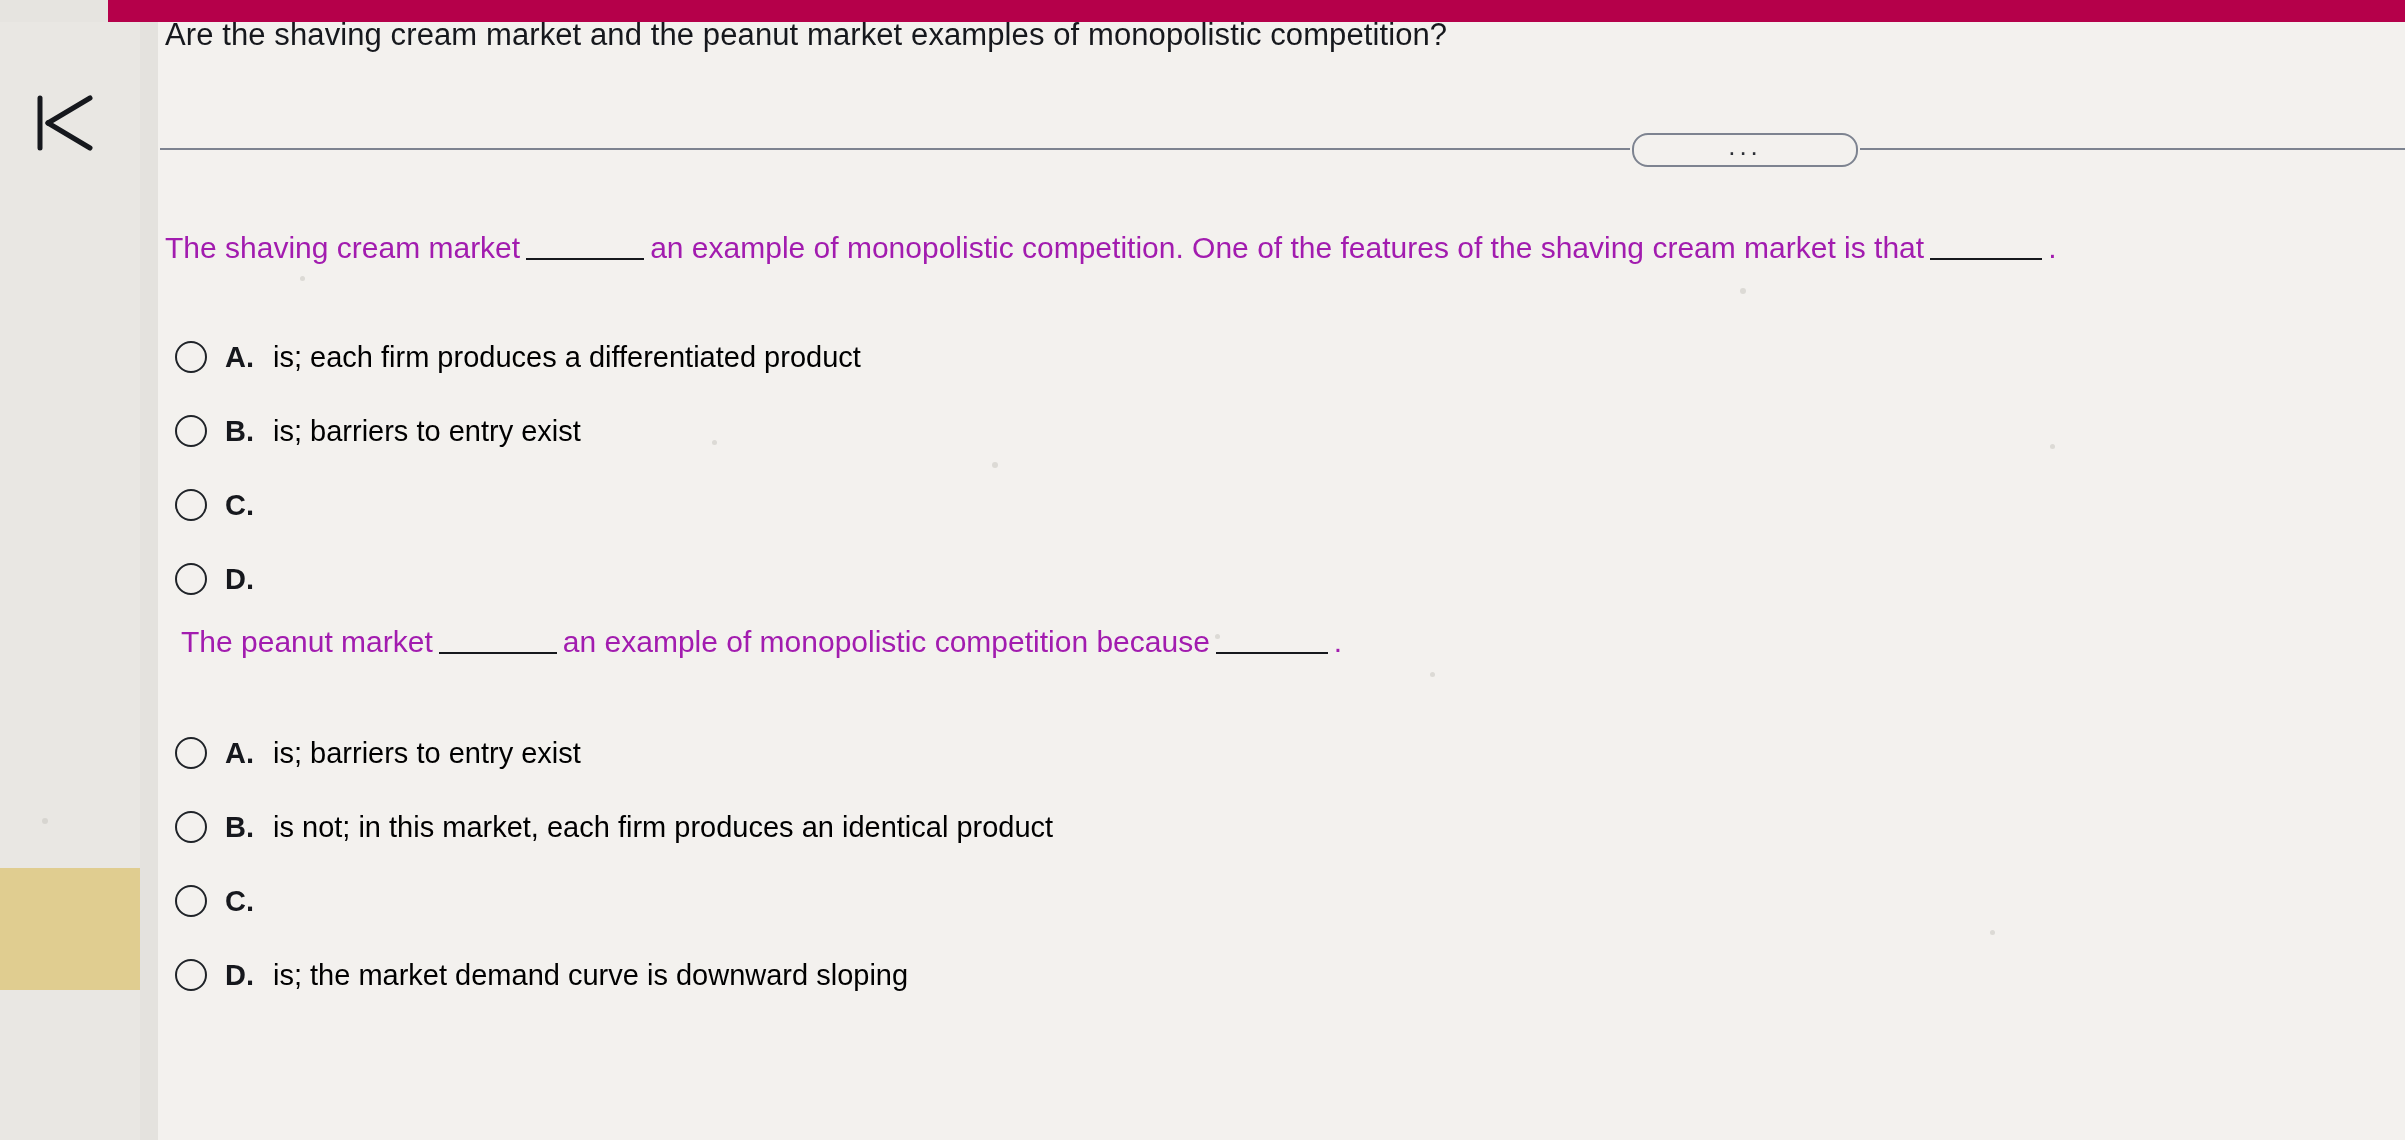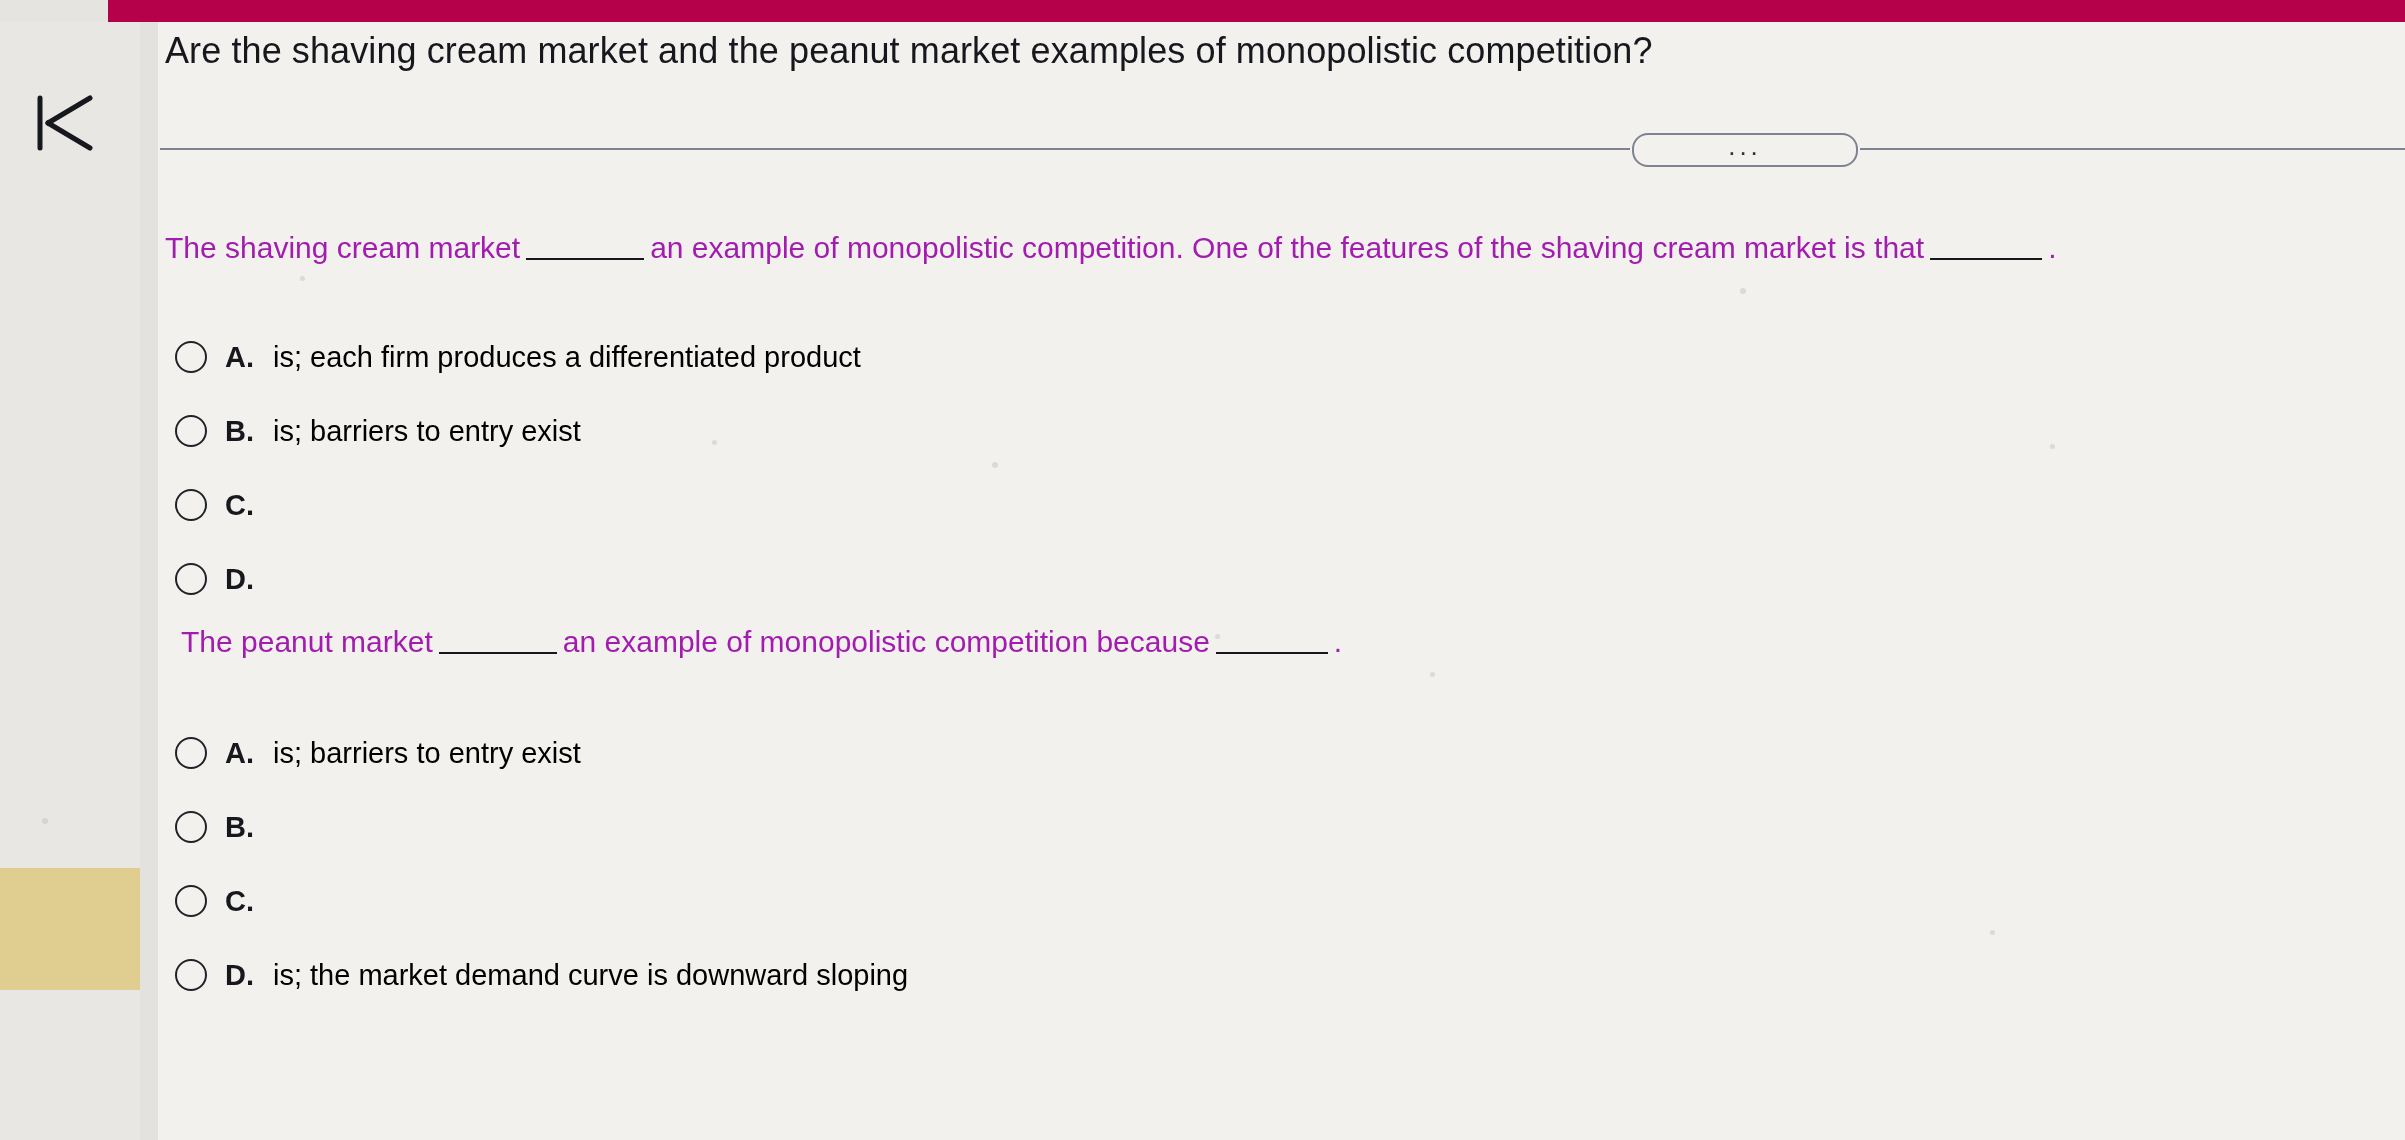--- a/index.html
+++ b/index.html
@@ -76,24 +76,24 @@
     top: 88px;
     left: 28px;
     width: 80px;
     height: 70px;
     cursor: pointer;
   }
 
   
   #question-title {
     position: absolute;
-    top: 28px;
+    top: 16px;
     left: 165px;
     width: 2000px;
-    font-size: 36px;
+    font-size: 31px;
     color: #16181d;
     line-height: 1.25;
     letter-spacing: 0.1px;
   }
 
   
   #divider-row {
     position: absolute;
     top: 133px;
     left: 160px;
@@ -268,20 +268,21 @@
 
 <div class="options" id="options-2">
   <div class="option-row">
     <span class="radio"></span>
     <span class="option-letter">A.</span>
     <span class="option-text">is; barriers to entry exist</span>
   </div>
   <div class="option-row">
     <span class="radio"></span>
     <span class="option-letter">B.</span>
+    <span class="option-text">is not; in this market, each firm produces an identical product</span>
   </div>
   <div class="option-row">
     <span class="radio"></span>
     <span class="option-letter">C.</span>
   </div>
   <div class="option-row">
     <span class="radio"></span>
     <span class="option-letter">D.</span>
     <span class="option-text">is; the market demand curve is downward sloping</span>
   </div>

